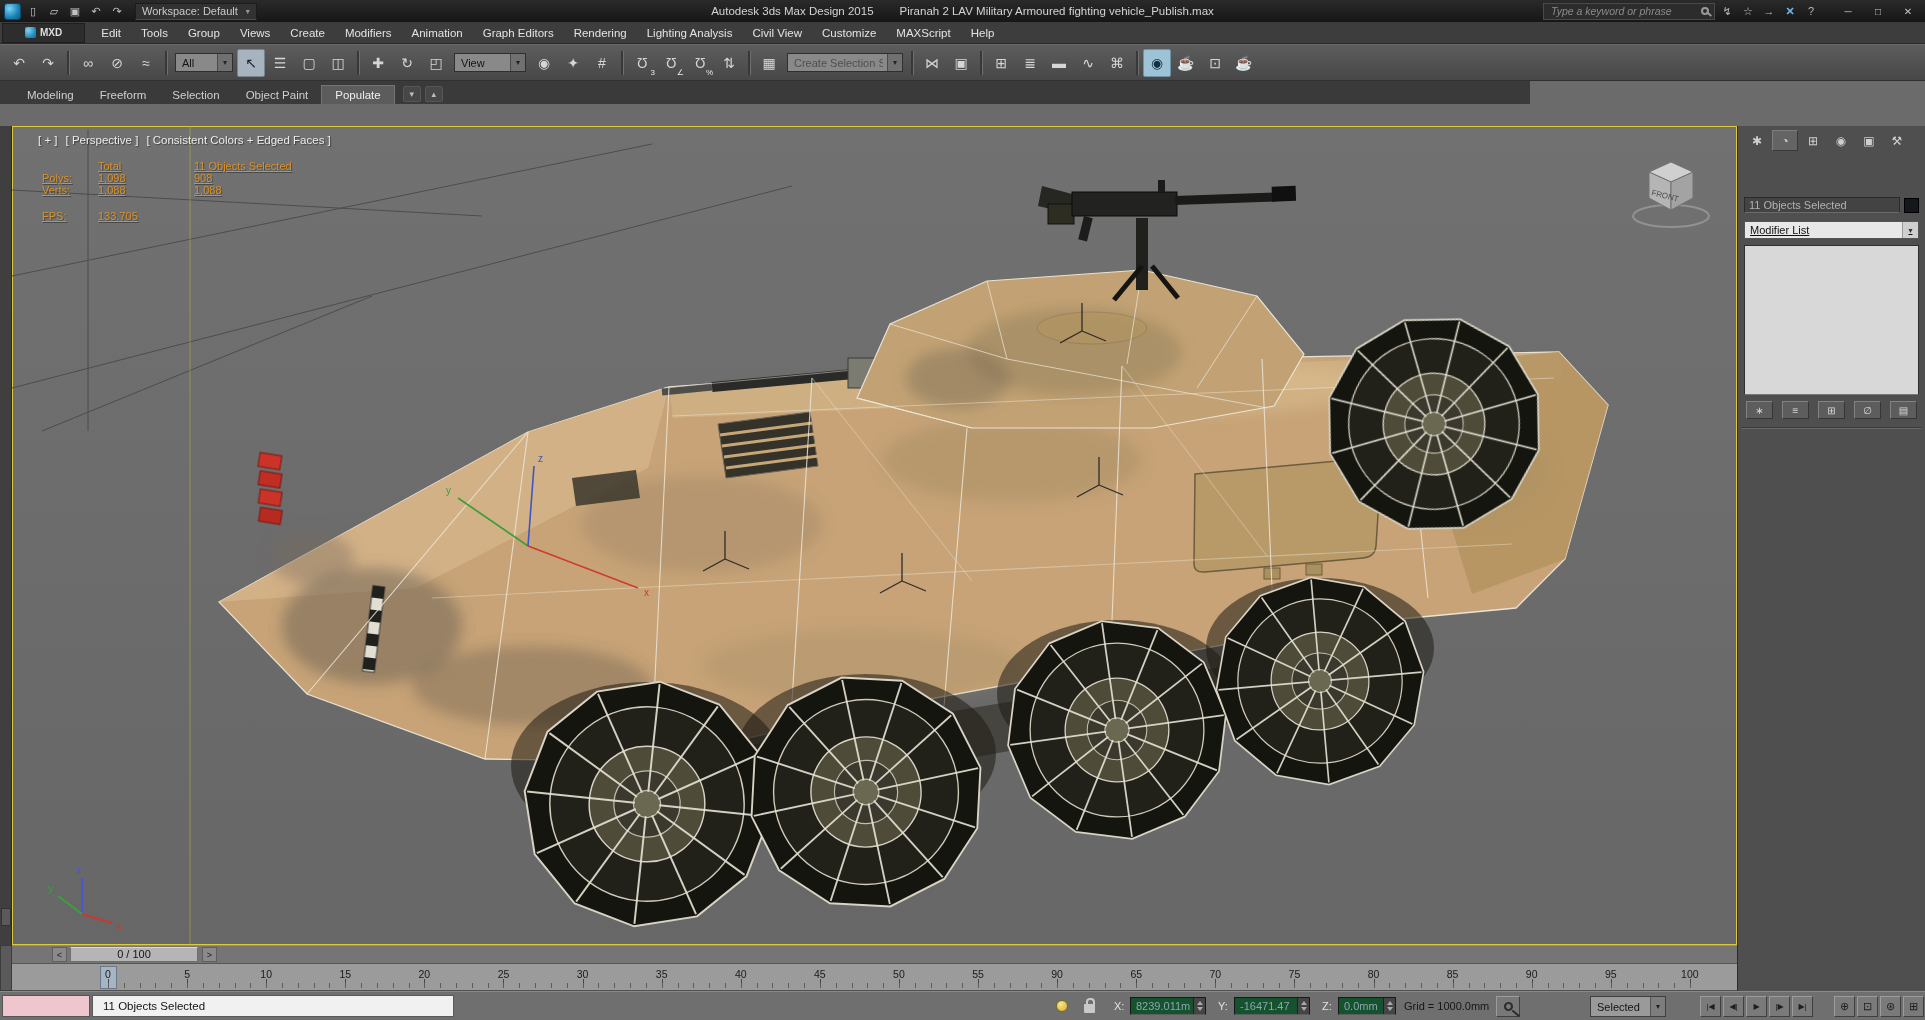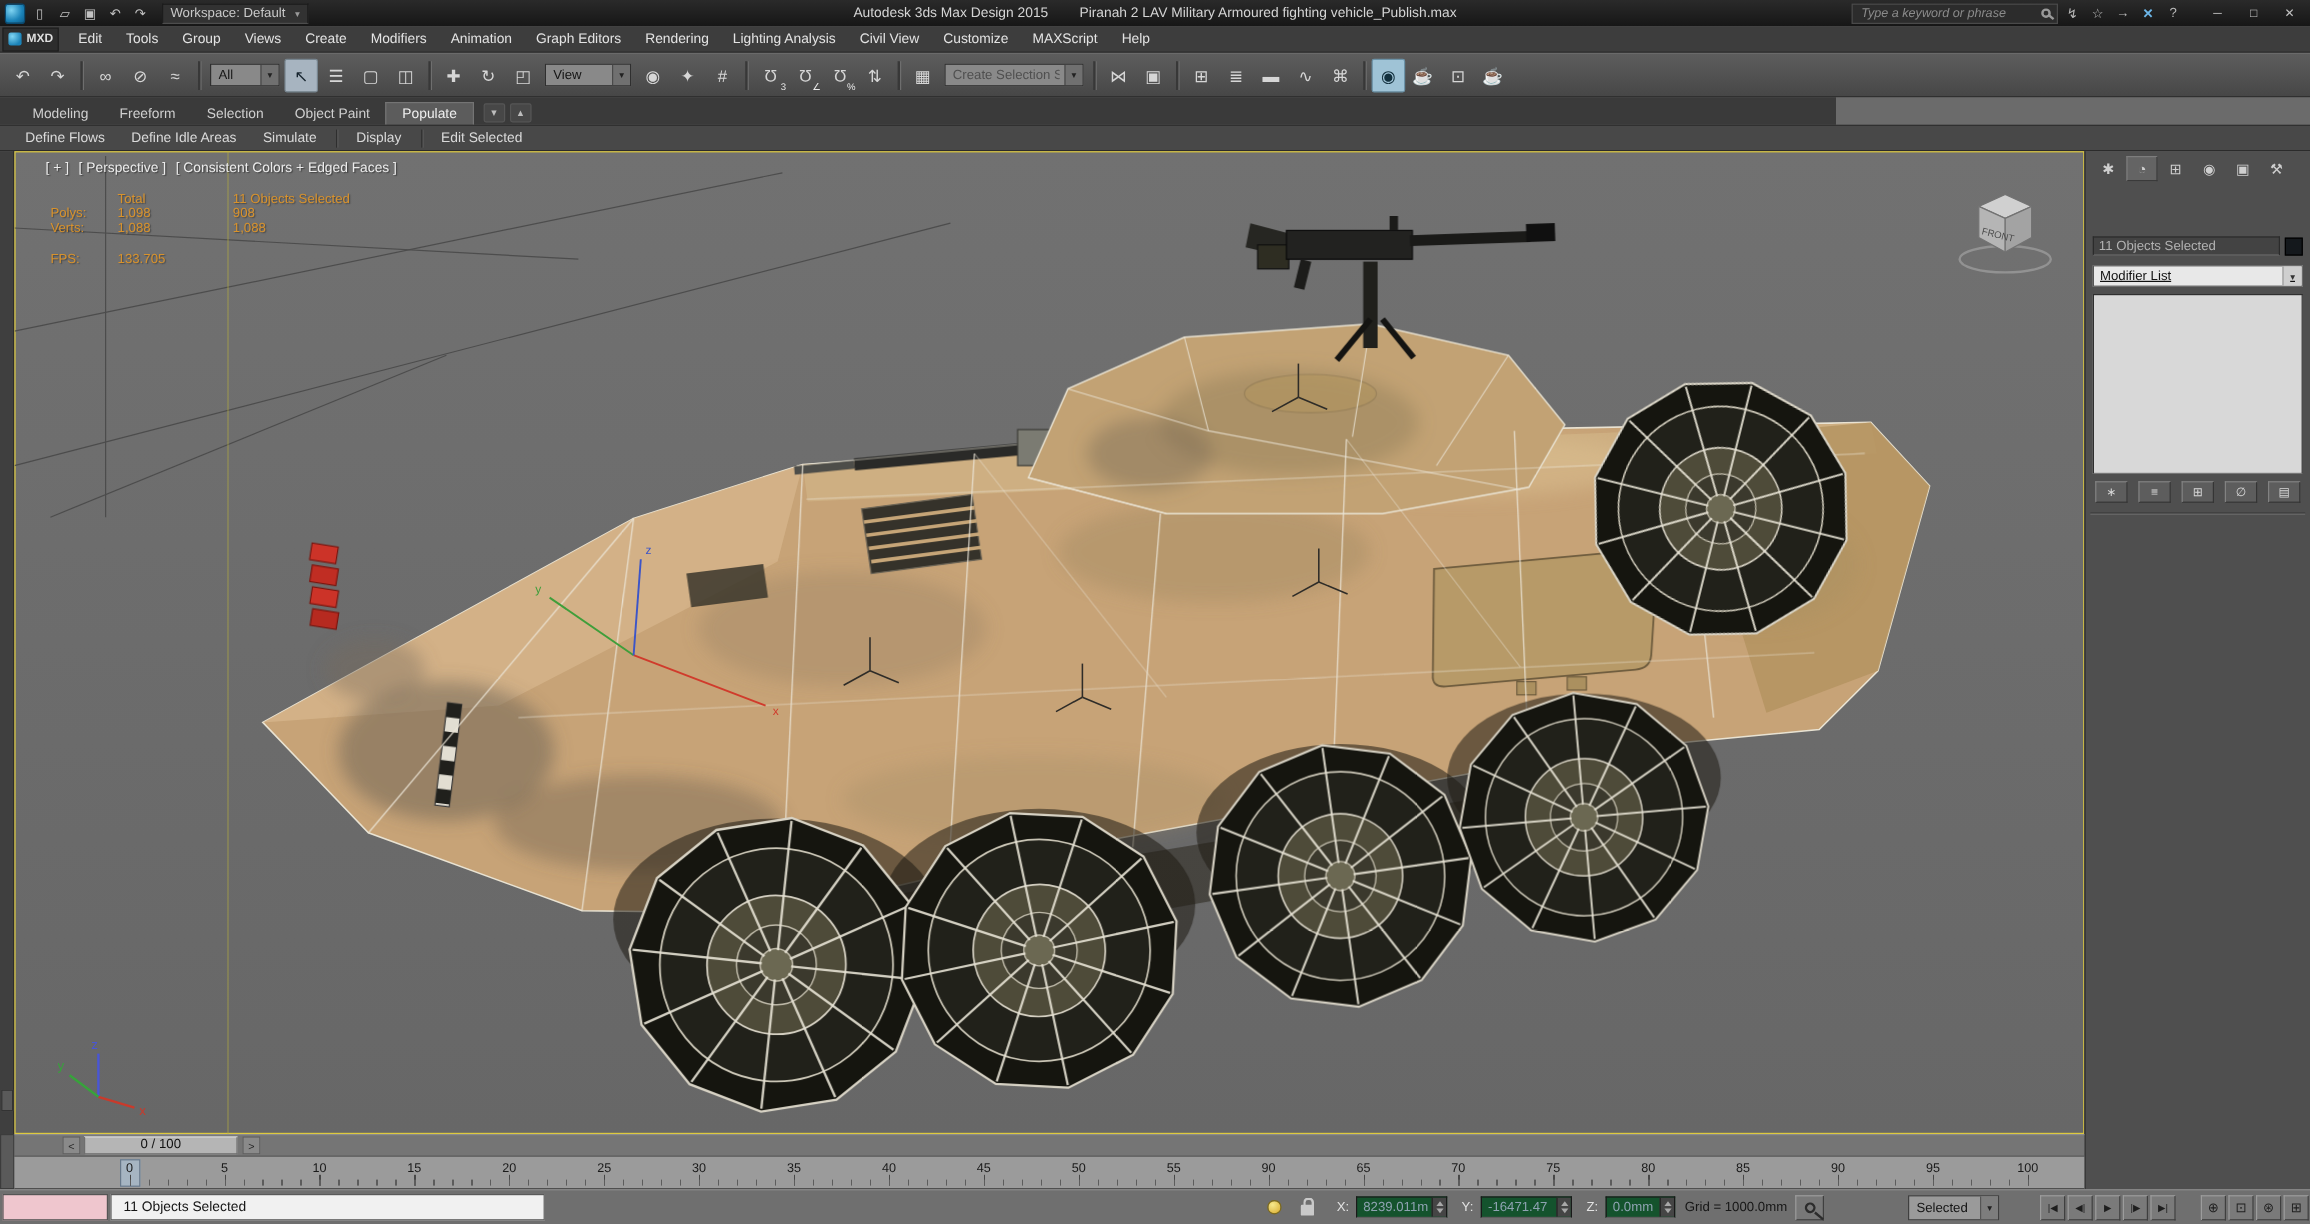--- a/index.html
+++ b/index.html
@@ -28,21 +28,21 @@
   .magicon::after{content:"";position:absolute;width:6px;height:2px;background:#9a9a9a;right:-5px;bottom:-2px;transform:rotate(40deg);}
   .ic-icon{width:20px;height:18px;display:flex;align-items:center;justify-content:center;color:#b9b9b9;font-size:11px;}
   .ic-icon.blue{color:#6db6e8;font-weight:bold;}
   .winbtns{display:flex;margin-left:10px;}
   .winbtn{width:30px;height:20px;display:flex;align-items:center;justify-content:center;color:#c5c5c5;font-size:10px;}
 
   
   .menubar{position:absolute;left:0;top:22px;width:1925px;height:22px;background:#3d3d3d;border-bottom:1px solid #2a2a2a;
            display:flex;align-items:center;}
   .mxd-badge{display:flex;align-items:center;gap:4px;background:#2d2d2d;border:1px solid #1e1e1e;height:20px;
-             padding:0 4px;margin:0 6px 0 2px;color:#dedede;font-size:10px;font-weight:bold;}
+             padding:0 22px;margin:0 6px 0 2px;color:#dedede;font-size:10px;font-weight:bold;}
   .mxd-logo{width:11px;height:11px;border-radius:2px;background:radial-gradient(circle at 30% 30%,#7fd4f2,#1b83b8 70%);}
   .menus{display:flex;align-items:center;}
   .menu-item{padding:3px 10px;font-size:11.5px;color:#e3e3e3;}
 
   
   .maintoolbar{position:absolute;left:0;top:44px;width:1925px;height:37px;background:linear-gradient(#5d5d5d,#474747);
                border-top:1px solid #6a6a6a;border-bottom:1px solid #303030;display:flex;align-items:center;padding:0 5px;}
   .tools{display:flex;align-items:center;gap:1px;}
   .tbtn{width:28px;height:28px;border:1px solid transparent;border-radius:2px;position:relative;
         display:flex;align-items:center;justify-content:center;color:#d6d6d6;font-size:14px;}
@@ -75,21 +75,21 @@
 
   
   .leftstrip{position:absolute;left:0;top:126px;width:12px;height:819px;background:#3f3f3f;border-right:1px solid #2a2a2a;}
   .strip-btn{position:absolute;left:1px;top:782px;width:10px;height:18px;background:#5a5a5a;border:1px solid #333;}
   .viewport{position:absolute;left:12px;top:126px;width:1725px;height:819px;
             background:linear-gradient(#717171,#676767);outline:1px solid #ddc93e;outline-offset:-1px;overflow:hidden;}
   .vp-svg{position:absolute;left:0;top:0;width:1725px;height:819px;display:block;}
   .vp-label{position:absolute;top:8px;left:26px;display:flex;gap:8px;font-size:11.5px;color:#ececec;
             text-shadow:1px 1px 1px rgba(0,0,0,.45);}
   .stats{position:absolute;top:34px;left:30px;font-size:11px;color:#d8922c;text-shadow:1px 1px 1px rgba(0,0,0,.35);}
-  .stats-row{display:grid;grid-template-columns:56px 96px auto;}
+  .stats-row{display:grid;grid-template-columns:56px 96px auto;text-decoration:underline;}
   .stats-row.fps-row{margin-top:14px;}
   .viewcube{position:absolute;right:20px;top:24px;width:92px;height:84px;}
 
   
   .cmdpanel{position:absolute;left:1737px;top:126px;width:188px;height:865px;background:#4f4f4f;
             border-left:1px solid #2c2c2c;padding:2px 4px;}
   .cp-tabs{display:flex;gap:2px;padding:2px;height:25px;}
   .cp-tab{width:26px;height:21px;display:flex;align-items:center;justify-content:center;color:#cfcfcf;font-size:12px;
           border:1px solid transparent;}
   .cp-tab.active{background:#646464;border-color:#7d7d7d #3a3a3a #3a3a3a #7d7d7d;}
@@ -387,32 +387,20 @@
         <span class="rtab">Selection</span>
         <span class="rtab">Object Paint</span>
         <span class="rtab active">Populate</span>
     </span>
     <span style="display:flex;align-items:center;margin-left:6px;">
       <span class="rtab-ctrl">▾</span>
         <span class="rtab-ctrl">▴</span>
     </span>
   </div>
 
-  <div class="ribbonbar">
-    <span style="display:flex;align-items:center;">
-      <span class="ribbon-btn">Define Flows</span>
-        <span class="ribbon-btn">Define Idle Areas</span>
-        <span class="ribbon-btn">Simulate</span>
-        <span class="r-sep"></span>
-        <span class="ribbon-btn">Display</span>
-        <span class="r-sep"></span>
-        <span class="ribbon-btn">Edit Selected</span>
-
-    </span>
-  </div>
 
   <div class="leftstrip">
     <span class="strip-btn"></span>
   </div>
 
   <div class="viewport">
     <svg class="vp-svg" viewBox="0 0 1725 819">
       <defs>
         <filter id="fblur" x="-60%" y="-60%" width="220%" height="220%">
             <feGaussianBlur stdDeviation="7"></feGaussianBlur>

